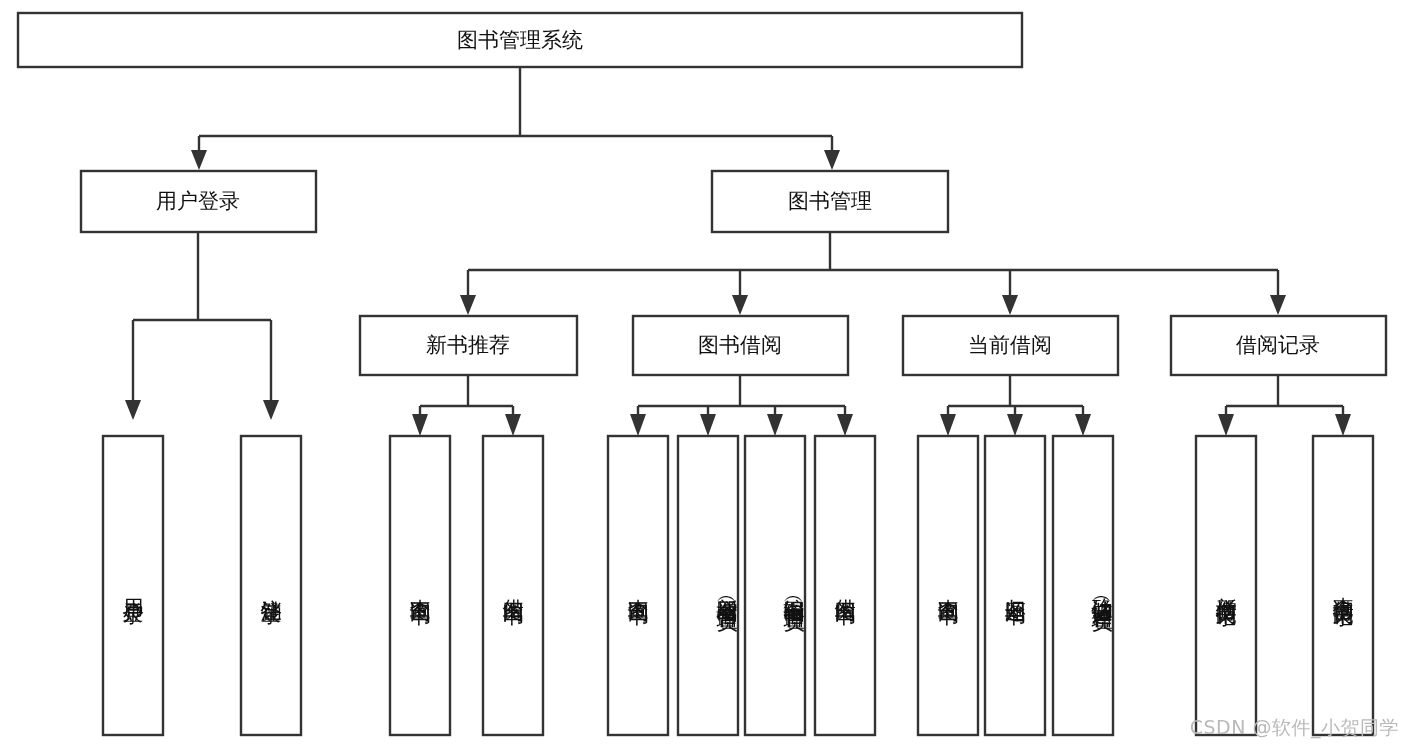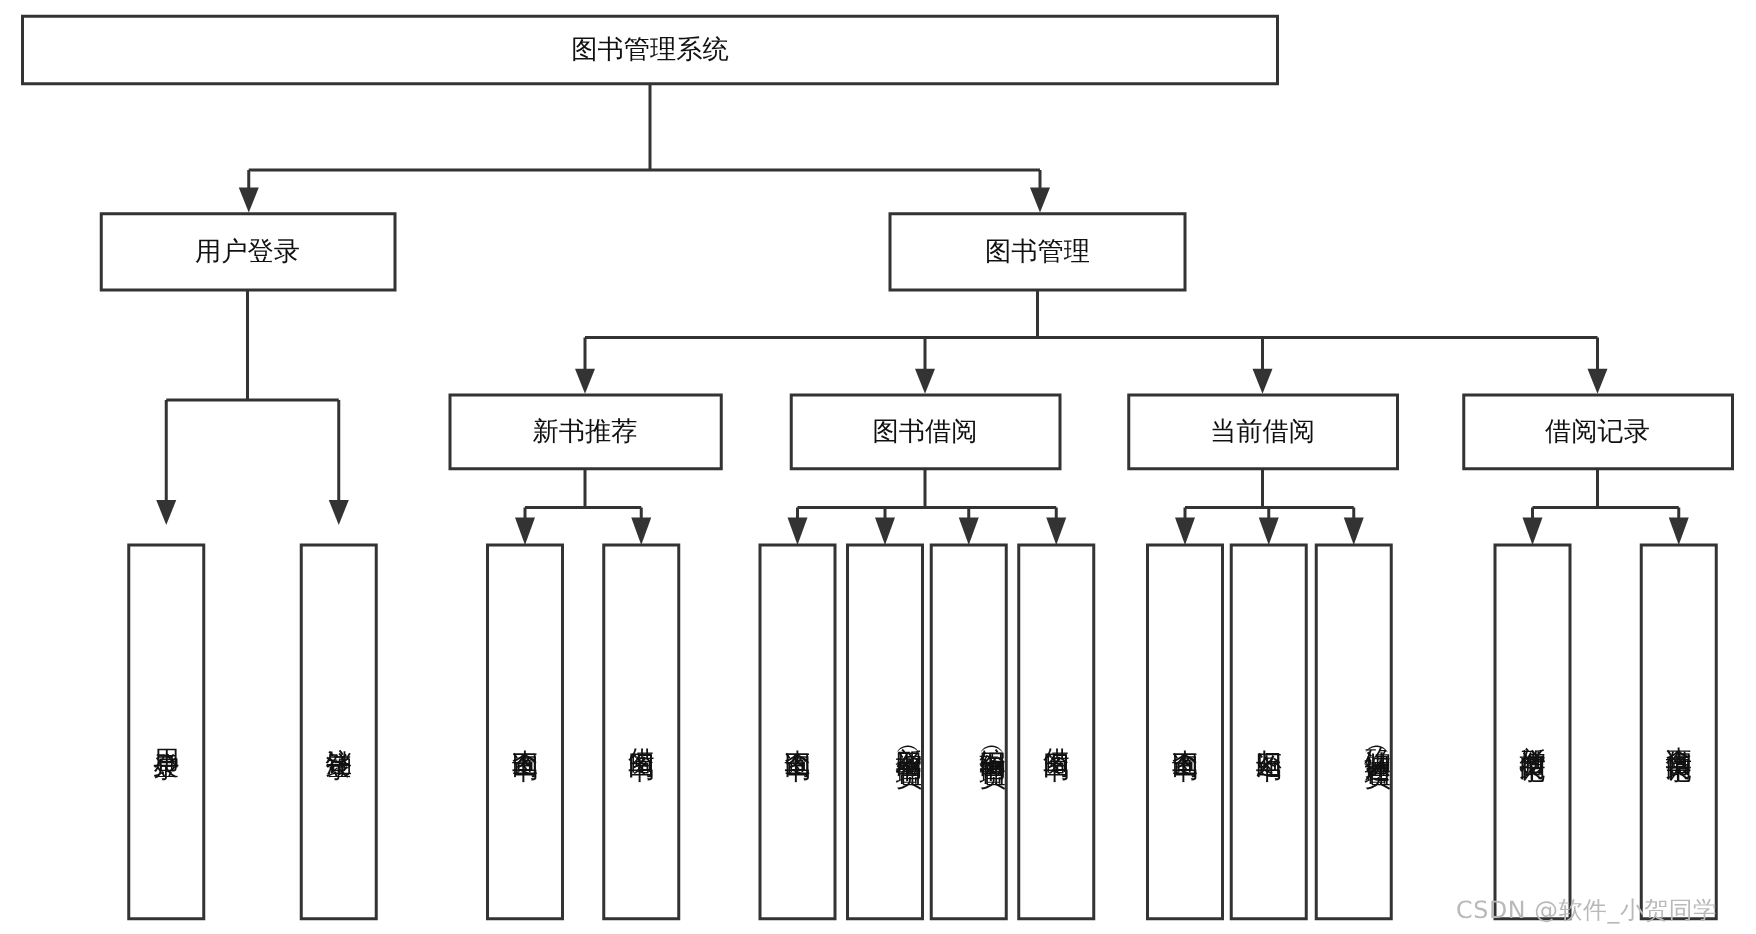--- a/index.html
+++ b/index.html
@@ -57,21 +57,21 @@
     font-size: 21px;
     line-height: 1.06;
     color: #111111;
     letter-spacing: 2px;
     text-align: center;
     white-space: nowrap;
     pointer-events: none;
   }
   .watermark {
     position: absolute;
-    right: 31px;
+    right: 6px;
     bottom: 6px;
     font-family: "DejaVu Sans", "Liberation Sans", sans-serif;
     font-size: 19px;
     color: #b9b9b9;
     letter-spacing: 0.5px;
     white-space: nowrap;
   }
 </style>
 </head>
 <body>

